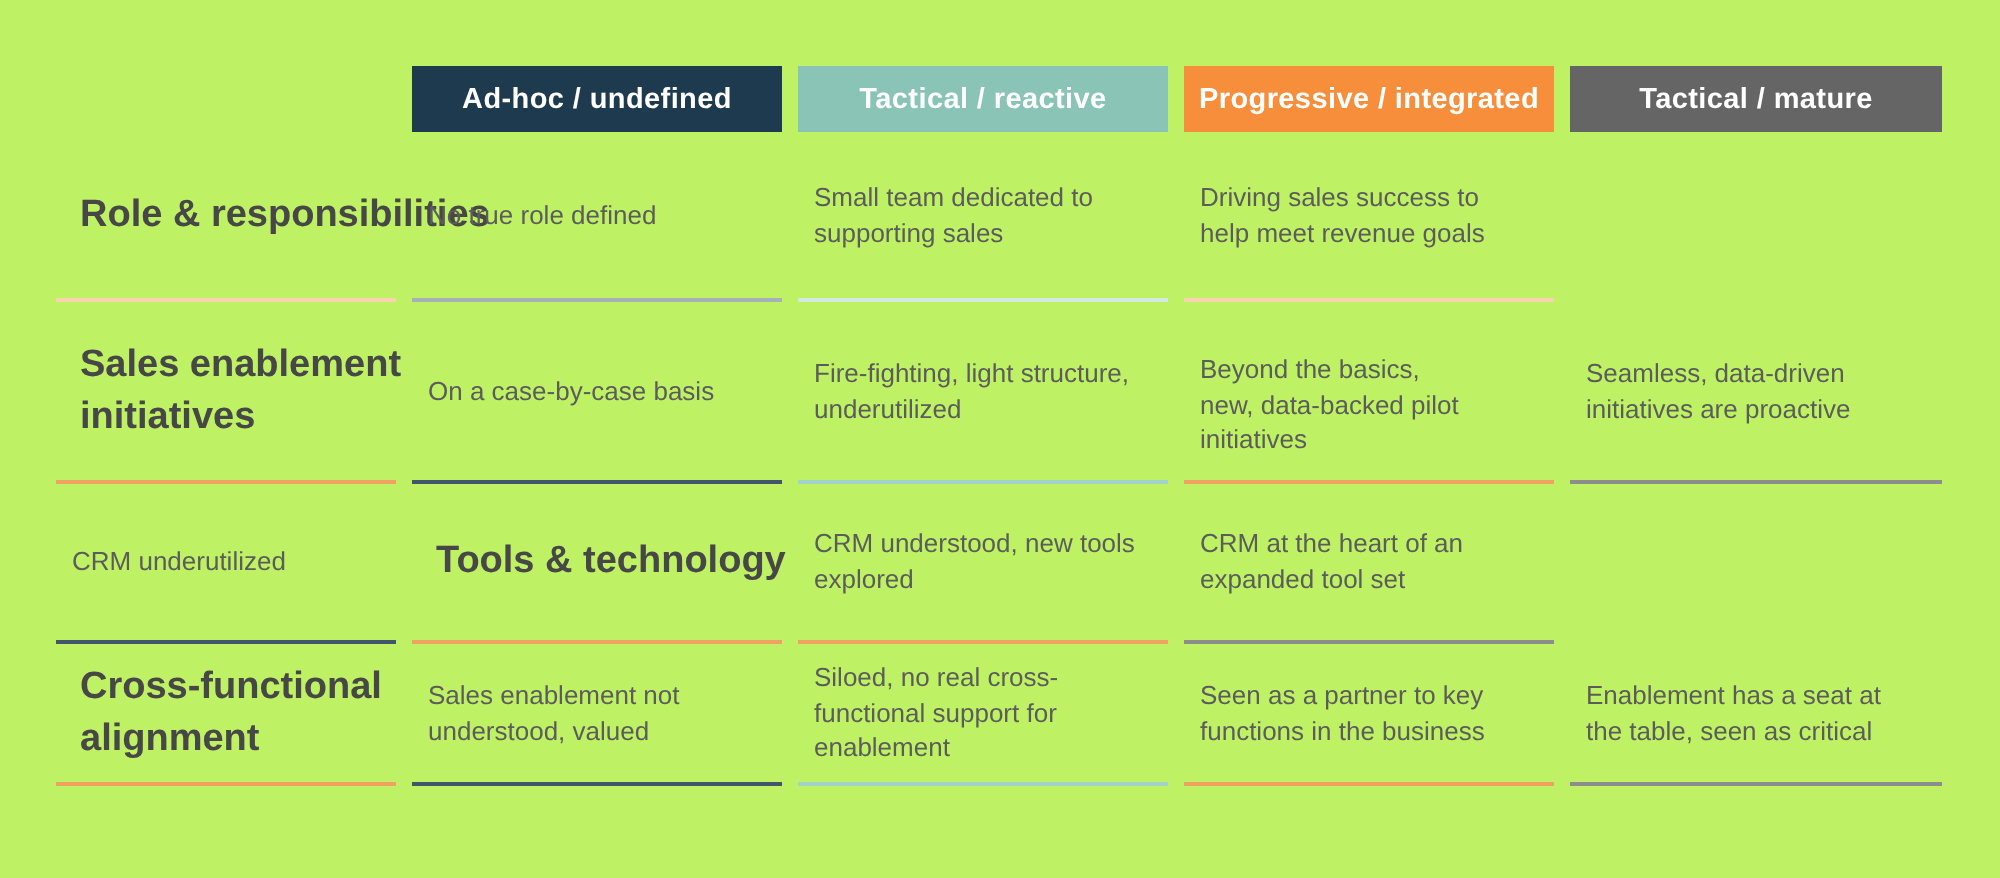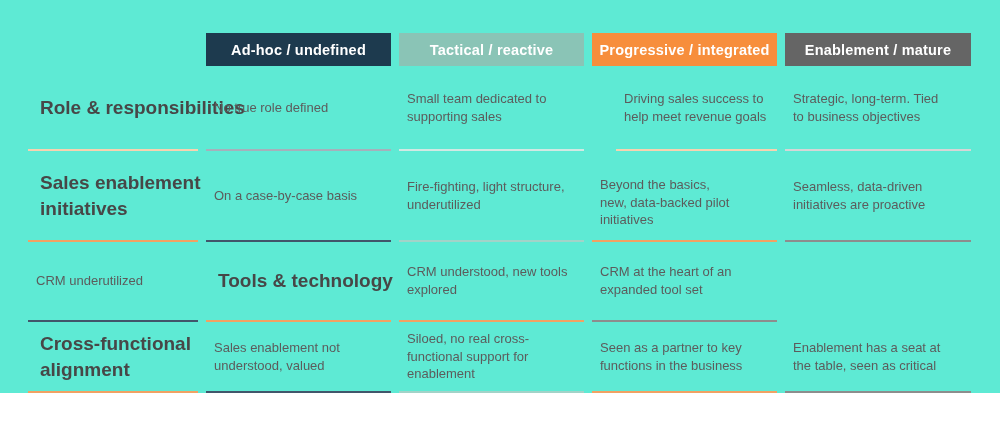--- a/index.html
+++ b/index.html
@@ -1,18 +1,18 @@
 <!DOCTYPE html>
 <html><head>
 <meta charset="utf-8">
 <style>
   * { margin:0; padding:0; box-sizing:border-box; }
   html,body { background:#ffffff; }
   body { font-family:"Liberation Sans","DejaVu Sans",sans-serif; }
-  .page { position:relative; width:1000px; height:393px; background:#5eead4; overflow:hidden; }
+  .page { position:relative; width:1000px; height:439px; background:#bef264; overflow:hidden; }
   .grid {
     display:grid;
     grid-template-columns:170px 185px 185px 185px 186px;
     column-gap:8px;
     margin-left:28px;
   }
   .header-row { margin-top:33px; height:33px; }
   .spacer { }
   .header {
     display:flex; align-items:center; justify-content:center;
@@ -36,32 +36,30 @@
 </head>
 <body>
 
 <div class="page">
 
   <div class="grid header-row">
     <div class="spacer"></div>
     <div class="header" style="background: rgb(29, 58, 78);">Ad-hoc / undefined</div>
     <div class="header" style="background: rgb(138, 196, 182);">Tactical / reactive</div>
     <div class="header" style="background: rgb(247, 142, 60); text-align: center;">Progressive / integrated</div>
-    <div class="header" style="background: rgb(101, 101, 101);">Enablement / mature</div>
+    <div class="header" style="background: rgb(101, 101, 101);">Tactical / mature</div>
   </div>
 
   <div class="grid row r0">
     <div class="cell label" style="border-bottom-color: rgb(247, 211, 176);">Role &amp; responsibilities</div>
     <div class="cell" style="border-bottom-color: rgb(166, 176, 186);">No true role defined</div>
     <div class="cell" style="border-bottom-color: rgb(210, 233, 227);">Small team dedicated to
 supporting sales</div>
-    <div class="cell" style="border-bottom-color: rgb(247, 211, 176); margin-left: 24px;">Driving sales success to
+    <div class="cell" style="border-bottom-color: rgb(247, 211, 176);">Driving sales success to
 help meet revenue goals</div>
-    <div class="cell" style="border-bottom-color: rgb(214, 214, 214);">Strategic, long-term. Tied
-to business objectives</div>
   </div>
 
   <div class="grid row r1">
     <div class="cell label" style="border-bottom-color: rgb(241, 162, 99);">Sales enablement
 initiatives</div>
     <div class="cell" style="border-bottom-color: rgb(65, 86, 107);">On a case-by-case basis</div>
     <div class="cell" style="border-bottom-color: rgb(162, 211, 200);">Fire-fighting, light structure,
 underutilized</div>
     <div class="cell" style="border-bottom-color: rgb(241, 162, 99); margin-top: 14px;">Beyond the basics,
 new, data-backed pilot

